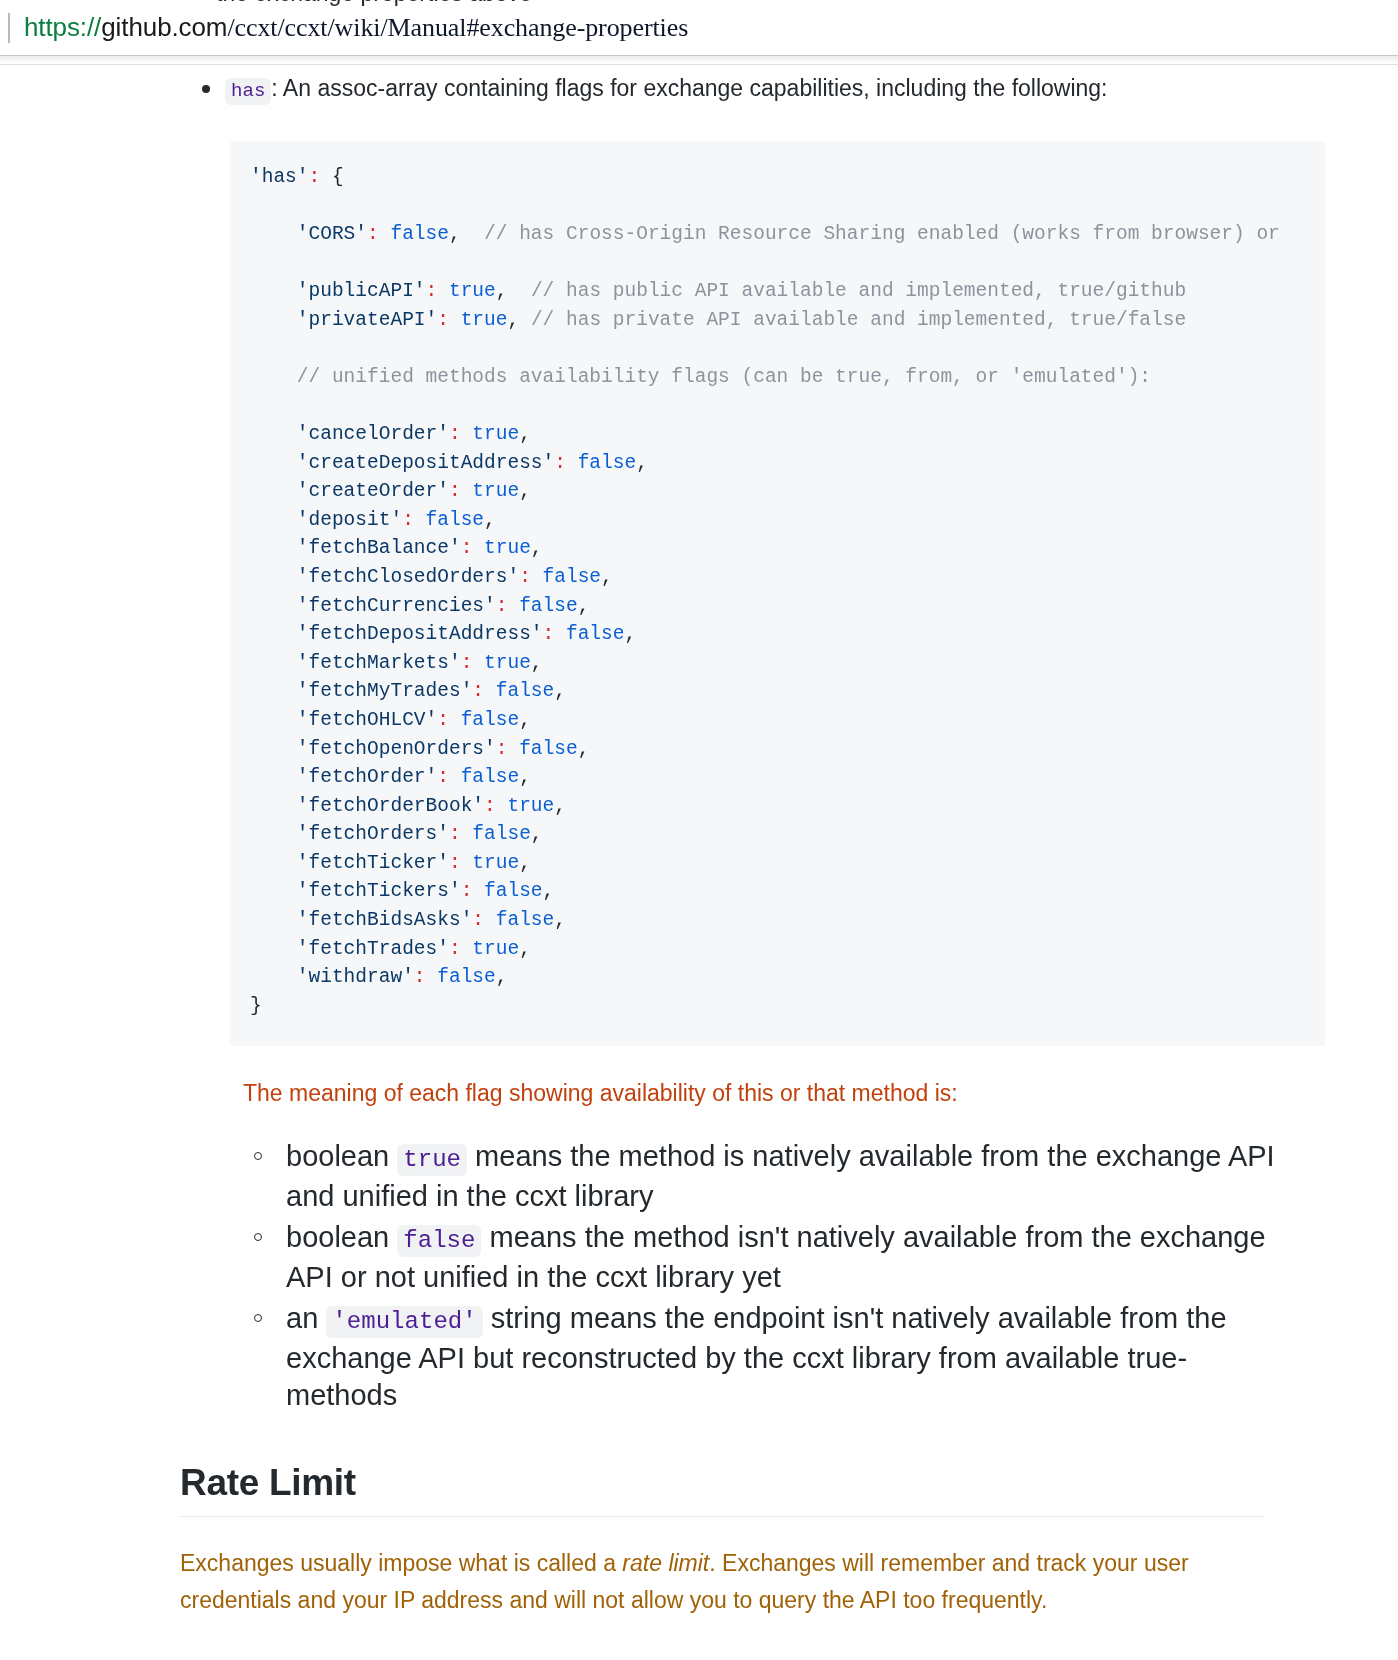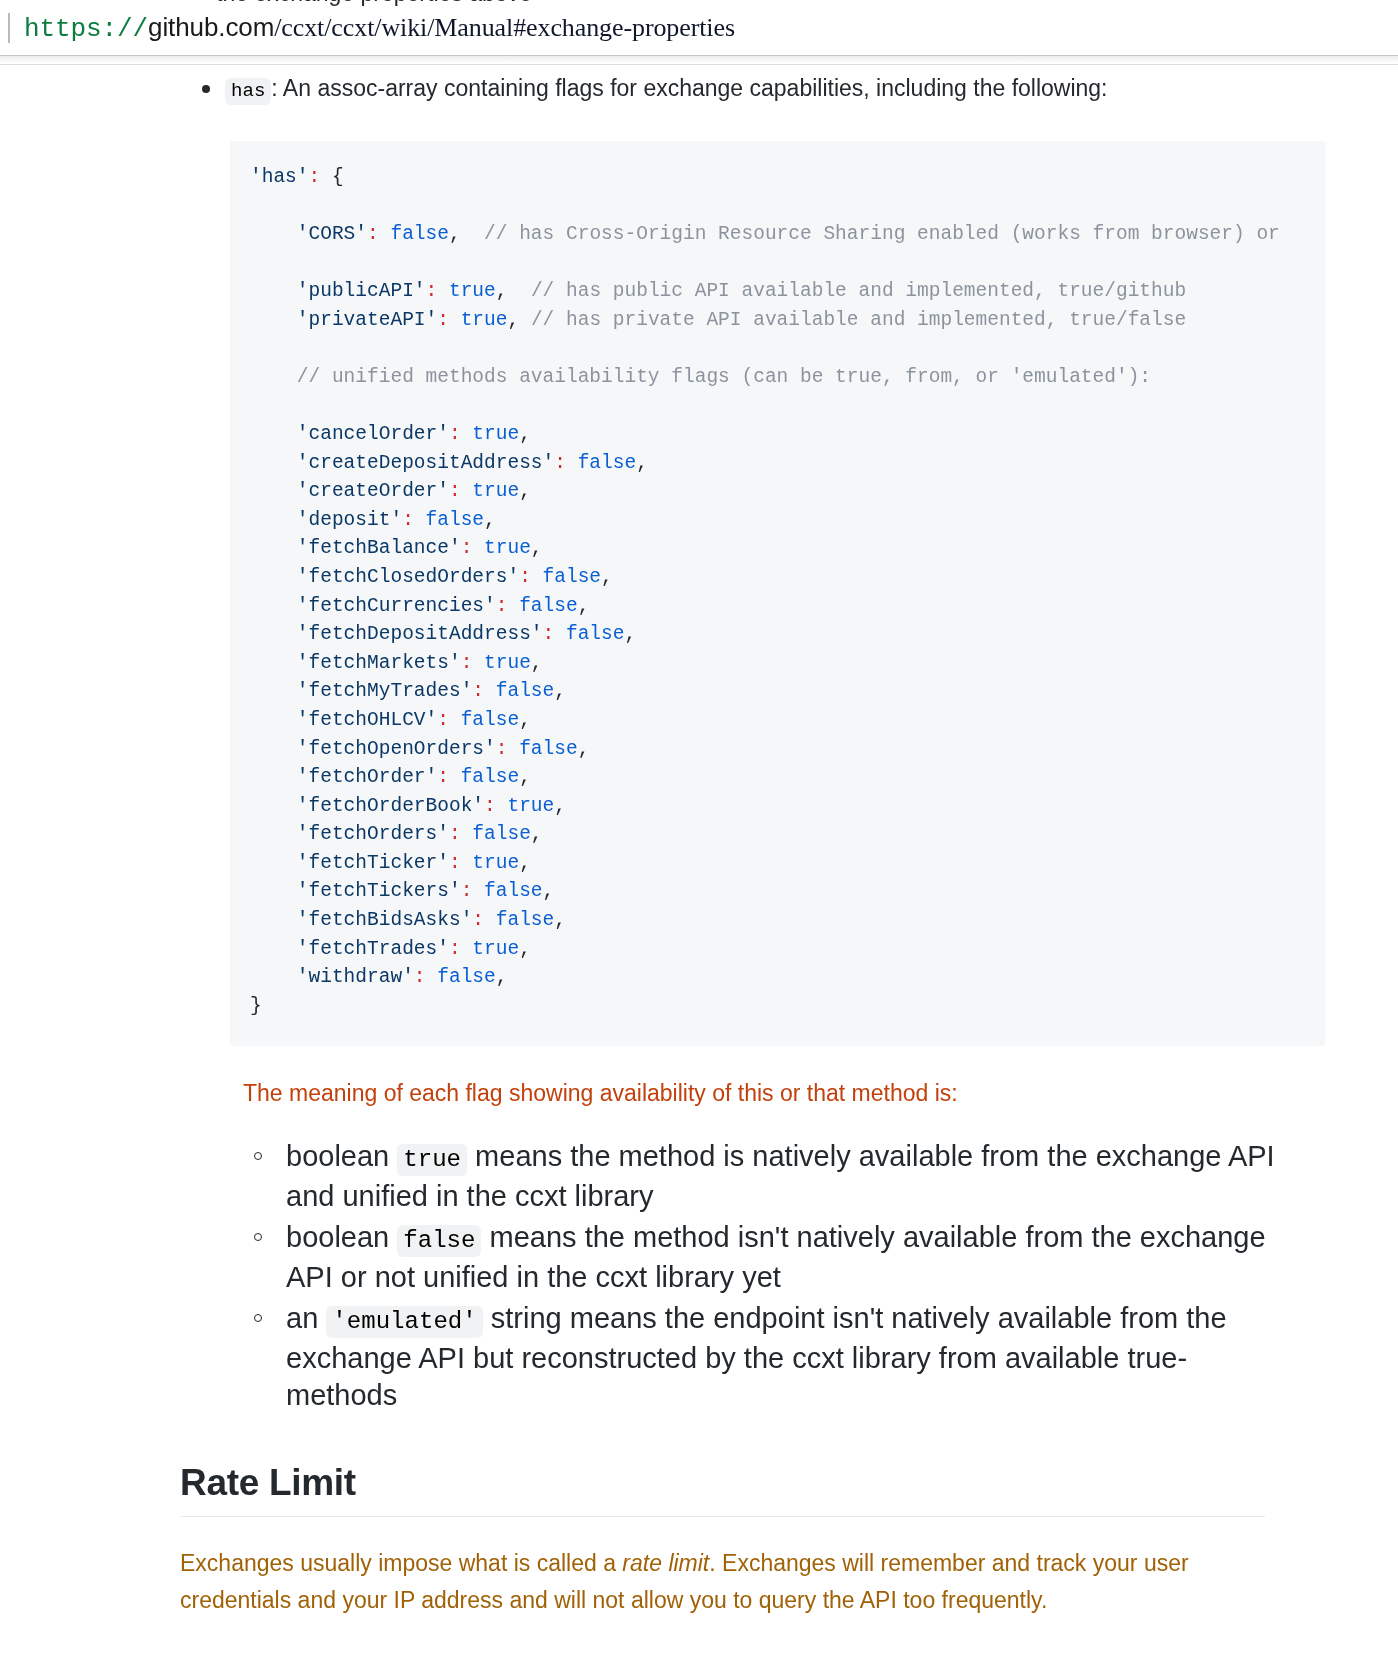--- a/index.html
+++ b/index.html
@@ -34,21 +34,21 @@
     background: #b9b9b9;
     margin-right: 14px;
     flex: 0 0 auto;
   }
   .urlbar .url {
     font-family: "Liberation Sans", sans-serif;
     font-size: 26px;
     letter-spacing: -0.1px;
     white-space: nowrap;
   }
-  .url .scheme { color: #0b7d3e; font-family: Liberation Mono, monospace; }
+  .url .scheme { color: #0b7d3e; }
   .url .host   { color: #1a1a1a; }
   .url .path   { color: #0f172a; font-family: Liberation Serif, serif; }
 
   .urlbar-shadow {
     height: 8px;
     background: linear-gradient(to bottom, #ececec 0%, #f7f7f7 55%, #ffffff 100%);
     border-bottom: 1px solid #dedede;
   }
 
   
@@ -105,21 +105,21 @@
     border-radius: 50%;
     background: #24292e;
   }
 
   code.inline {
     font-family: "Liberation Mono", "DejaVu Sans Mono", monospace;
     background: #f1f2f3;
     border-radius: 6px;
     padding: 2px 6px 3px 6px;
     font-size: 0.83em;
-    color: #000000;
+    color: #4c1d95;
     white-space: nowrap;
   }
 
   
   .codeblock {
     margin: 34px 0 0 50px;
     width: 1095px;
     box-sizing: border-box;
     background: #f6f7f8;
     border-radius: 3px;

